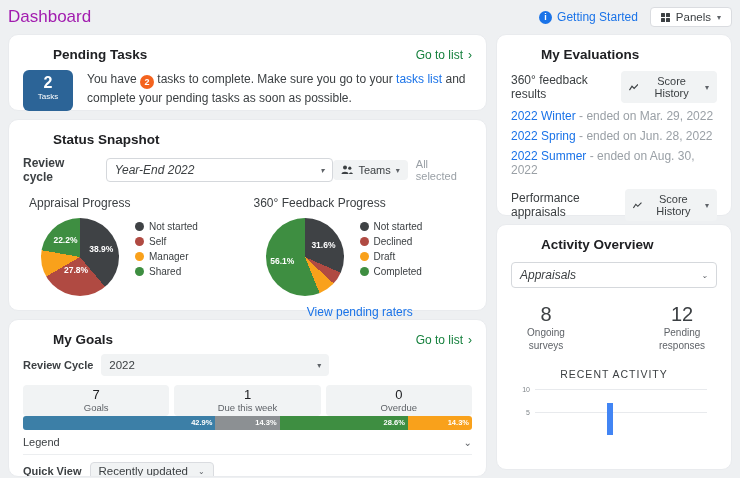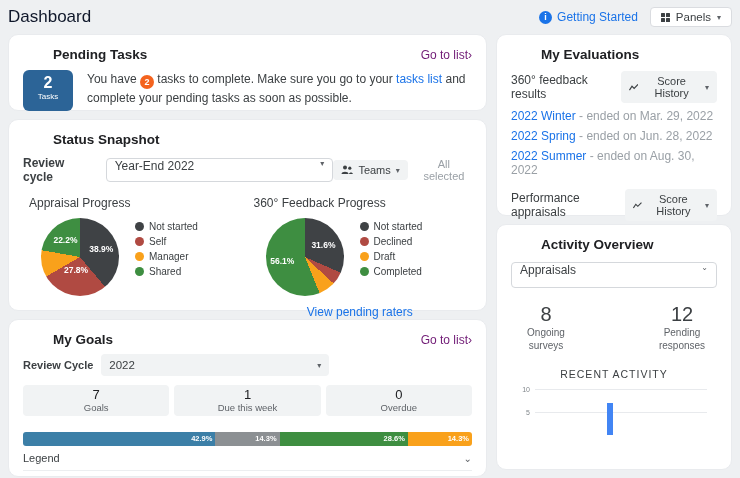--- a/index.html
+++ b/index.html
@@ -6,80 +6,80 @@
   html,body { width: 740px; height: 478px; overflow: hidden; }
   body {
     background: #eef0f2;
     font-family: "Liberation Sans", sans-serif;
     color: #3c4043;
   }
   .page { padding: 6px 8px; }
 
   
   header { height: 22px; display: flex; justify-content: space-between; align-items: center; margin-bottom: 6px; }
-  h1 { font-size: 17px; font-weight: 500; color: #0f172a; }
+  h1 { font-size: 17px; font-weight: 500; color: #a21caf; }
   .header-right { display: flex; align-items: center; gap: 12px; }
   .getting-started { display: flex; align-items: center; gap: 5px; color: #1a73e8; font-size: 12px; font-weight: 500; cursor: pointer; text-decoration: none; }
   .info-icon { width: 13px; height: 13px; border-radius: 50%; background: #1a73e8; color: #fff; font-size: 9px; font-weight: bold; display: flex; align-items: center; justify-content: center; }
   .panels-btn { display: flex; align-items: center; gap: 6px; background: #fff; border: 1px solid #dadce0; border-radius: 4px; padding: 3px 10px; font-size: 11.5px; color: #3c4043; font-family: inherit; cursor: pointer; }
   .grid-icon { display: inline-grid; grid-template-columns: 4px 4px; gap: 1px; }
   .grid-icon i { width: 4px; height: 4px; background: #3c4043; border-radius: 0.5px; }
   .caret { font-size: 8px; color: #5f6368; }
 
   
   .cols { display: flex; gap: 9px; }
   .col-left { width: 479px; display: flex; flex-direction: column; gap: 8px; }
   .col-right { width: 236px; display: flex; flex-direction: column; gap: 8px; }
   .panel { background: #fff; border: 1px solid #e9ebee; border-radius: 10px; padding: 12px 14px; }
   .panel-head { display: flex; justify-content: space-between; align-items: center; padding-left: 30px; }
   .panel-head h2 { font-size: 13.5px; font-weight: 600; color: #202124; }
-  .go-link { color: #701a75; font-size: 12px; font-weight: 500; cursor: pointer; display: flex; align-items: center; text-decoration: none; }
+  .go-link { color: #15803d; font-size: 12px; font-weight: 500; cursor: pointer; display: flex; gap: 5px; align-items: center; text-decoration: none; }
   .go-link .chev { font-size: 12px; }
   a.inline-link { color: #1a73e8; cursor: pointer; text-decoration: none; }
 
   
   #pending-tasks { height: 77px; }
   .pt-body { display: flex; gap: 14px; margin-top: 8px; align-items: flex-start; }
   .task-tile { width: 50px; height: 41px; background: #2c6497; border-radius: 6px; color: #fff; text-align: center; padding-top: 4px; cursor: pointer; flex: none; }
   .tile-num { font-size: 16px; font-weight: bold; line-height: 18px; }
   .tile-label { font-size: 8px; }
   .pt-text { font-size: 12px; line-height: 1.55; max-width: 392px; }
   .count-badge { display: inline-block; width: 14px; height: 14px; border-radius: 50%; background: #f4631e; color: #fff; font-size: 9px; font-weight: bold; text-align: center; line-height: 14px; vertical-align: -2px; }
 
   
   #status-snapshot { height: 192px; }
   .ss-controls { display: flex; align-items: center; margin-top: 9px; }
   .ctl-label { font-size: 12px; font-weight: bold; margin-right: 8px; }
-  .select-box { display: flex; justify-content: space-between; border: 1px solid #d5d8dc; border-radius: 4px; background: #fff; height: 24px; padding: 0 8px; font-size: 12px; cursor: pointer; }
+  .select-box { display: flex; align-items: center; justify-content: space-between; border: 1px solid #d5d8dc; border-radius: 4px; background: #fff; height: 24px; padding: 0 8px; font-size: 12px; cursor: pointer; font-style: italic; }
   .select-box .caret { font-size: 8px; }
   .w230 { width: 228px; }
   .spacer { flex: 1; }
   .gray-btn { display: inline-flex; align-items: center; gap: 5px; background: #f1f3f4; border: none; border-radius: 4px; padding: 4px 8px; font-size: 11px; color: #3c4043; font-family: inherit; cursor: pointer; }
-  .muted { color: #9aa0a6; text-align: center; }
+  .muted { color: #9aa0a6; }
   .all-selected { font-size: 11px; margin-left: 8px; }
   .ss-charts { display: flex; margin-top: 12px; }
   .chart-half { width: 50%; position: relative; }
   .chart-title { font-size: 12px; color: #3c4043; margin: 0 0 8px 6px; }
   .pie-row { display: flex; align-items: flex-start; gap: 16px; margin-left: 18px; }
   .pie { width: 78px; height: 78px; border-radius: 50%; position: relative; flex: none; }
   .slice-label { position: absolute; transform: translate(-50%,-50%); color: #fff; font-size: 8.5px; font-weight: bold; }
   .legend { list-style: none; margin-top: 3px; }
   .legend li { display: flex; align-items: center; gap: 5px; margin-bottom: 4px; font-size: 10px; }
   .legend .dot { width: 9px; height: 9px; border-radius: 50%; flex: none; }
   .pending-raters { display: block; text-align: center; margin-top: 9px; color: #1a73e8; font-size: 12px; font-weight: 500; cursor: pointer; text-decoration: none; }
 
   
   #my-goals { height: 158px; overflow: hidden; }
   .mg-controls { display: flex; align-items: center; margin-top: 7px; }
   .gray-select { display: inline-flex; align-items: center; justify-content: space-between; background: #f1f3f4; border-radius: 4px; height: 22px; padding: 0 8px; font-size: 11.5px; cursor: pointer; }
   .goal-stats { display: flex; gap: 5px; margin-top: 9px; }
   .stat-box { flex: 1; background: #f1f3f4; border-radius: 4px; text-align: center; padding: 2px 0 3px; }
   .stat-value { font-size: 13px; color: #202124; }
   .stat-label { font-size: 9.5px; color: #5f6368; }
-  .dist-bar { display: flex; height: 14px; border-radius: 3px; overflow: hidden; margin-top: 16px; }
+  .dist-bar { display: flex; height: 14px; border-radius: 3px; overflow: hidden; margin-top: 0; }
   .dist-seg { height: 100%; text-align: right; font-size: 7.5px; font-weight: bold; color: #fff; line-height: 14px; padding-right: 3px; }
   .legend-row { display: flex; justify-content: space-between; align-items: center; margin-top: 6px; padding-bottom: 6px; border-bottom: 1px solid #eceef0; font-size: 11px; }
   .legend-row .chev-down { color: #5f6368; font-size: 10px; cursor: pointer; }
   .qv-row { display: flex; align-items: center; gap: 8px; margin-top: 7px; }
   .qv-select { display: inline-flex; align-items: center; gap: 10px; background: #f1f3f4; border: 1px solid #dadce0; border-radius: 4px; padding: 2px 8px; font-size: 11.5px; cursor: pointer; }
 
   
   #my-evaluations { height: 182px; }
   .eval-subhead { display: flex; align-items: center; gap: 8px; margin: 9px 0 1px; }
   .eval-subhead .lbl { font-size: 12px; }

